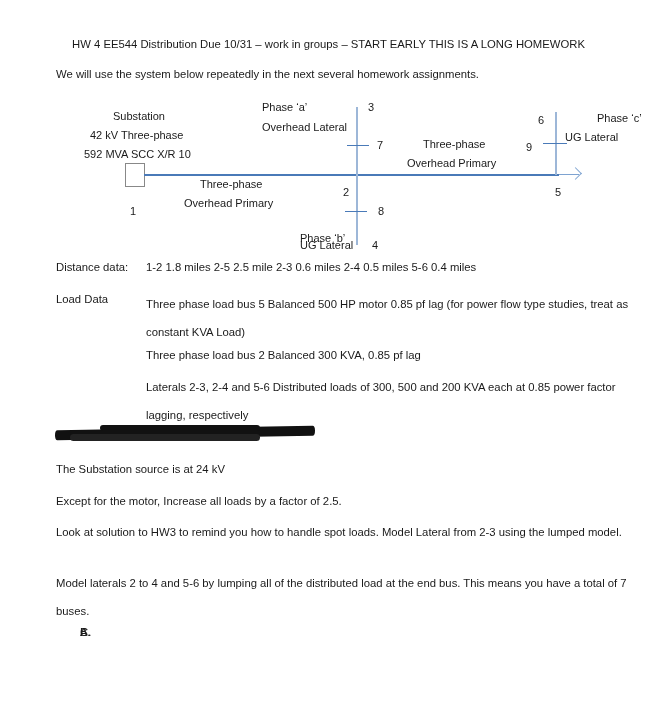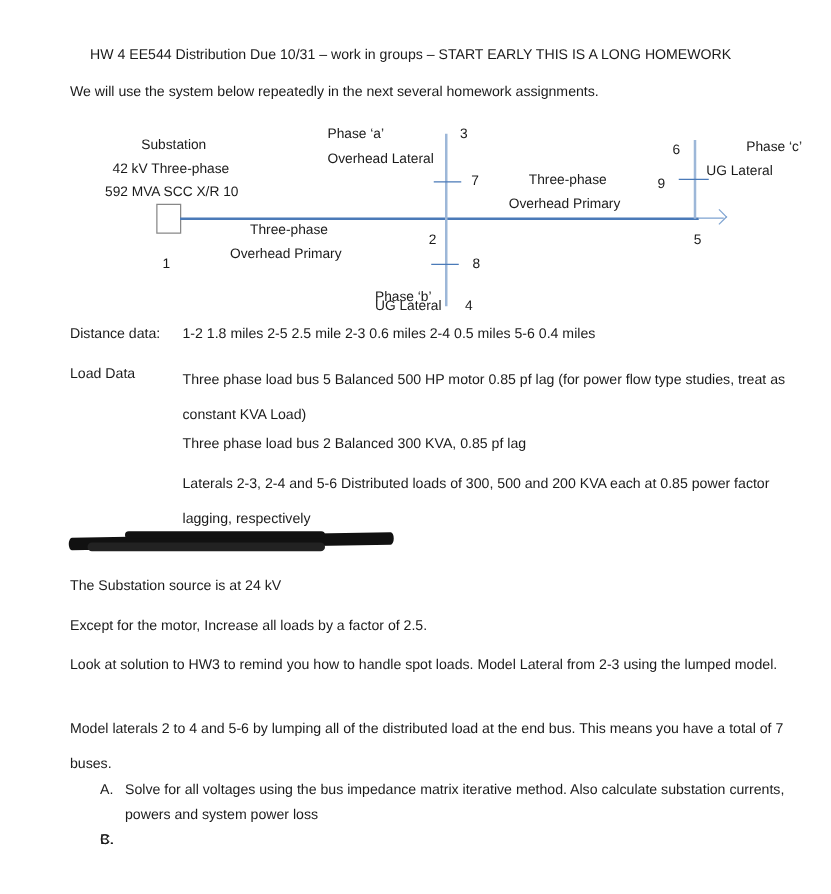--- a/index.html
+++ b/index.html
@@ -100,21 +100,20 @@
 </div>
 
 <div class="p" style="top:455px;">The Substation source is at 24 kV</div>
 <div class="p" style="top:487px;">Except for the motor, Increase all loads by a factor of 2.5.</div>
 <div class="p wrap" style="top:518px;">Look at solution to HW3 to remind you how to handle spot loads. Model Lateral from 2-3 using the lumped model.</div>
 <div class="p wrap" style="top:569px;">Model laterals 2 to 4 and 5-6 by lumping all of the distributed load at the end bus. This means you have a total of 7 buses.</div>
 
 <div class="list" style="top:622px;">
   <div class="list-item">
     <span class="list-marker">A.</span>
-    <span>Solve for all voltages using the bus impedance matrix iterative method. Also calculate substation currents, powers and system power loss</span>
   </div>
   <div class="list-item">
     <span class="list-marker">B.</span>
   </div>
   <div class="list-item">
     <span class="list-marker">C.</span>
   </div>
 </div>
 
 </body></html>

